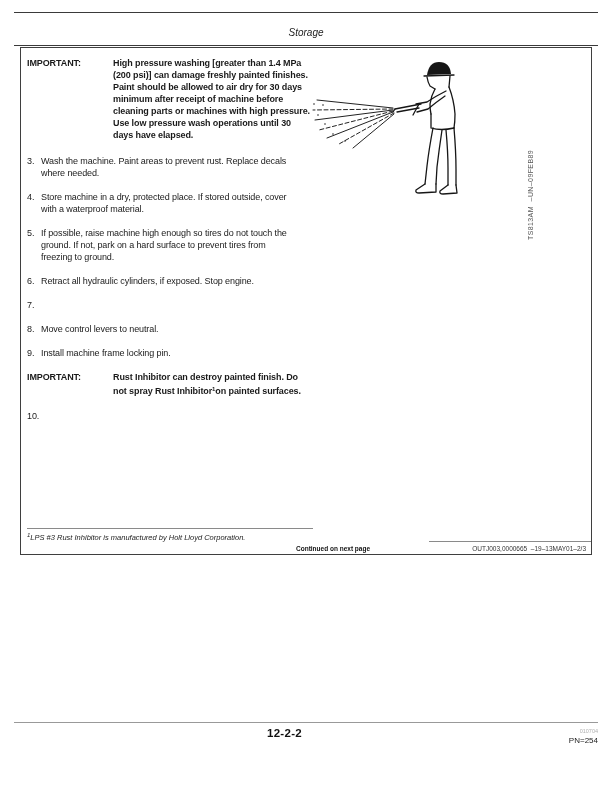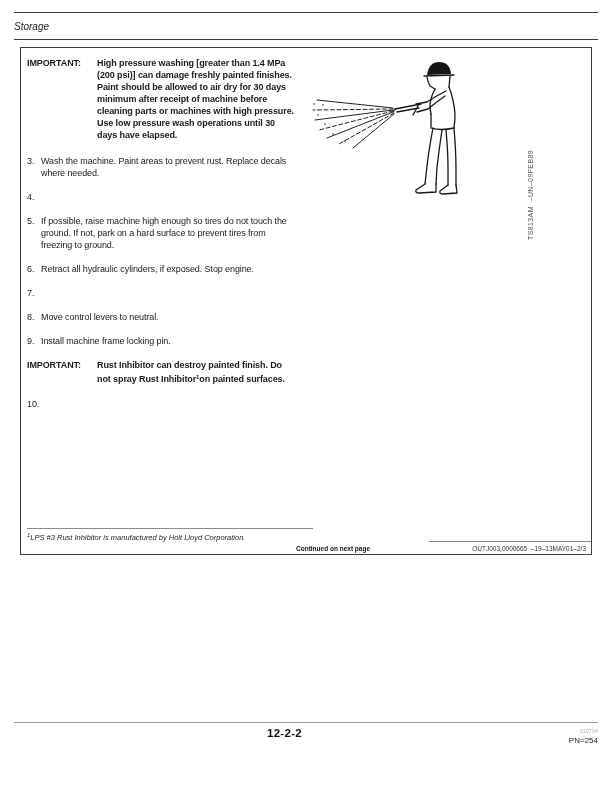--- a/index.html
+++ b/index.html
@@ -5,27 +5,27 @@
   html,body{margin:0;padding:0;background:#ffffff;}
   body{
     width:612px;height:792px;position:relative;
     font-family:"Liberation Sans",sans-serif;color:#1a1a1a;
   }
   .page{position:absolute;left:0;top:0;width:612px;height:792px;background:#fff;overflow:hidden;}
 
   
   .header{position:absolute;left:14px;top:12px;width:584px;
     border-top:1.4px solid #3a3a3a;border-bottom:1.4px solid #3a3a3a;}
-  .header-title{text-align:left;font-style:italic;font-size:10px;color:#222;padding:8px 0 7px 0;}
+  .header-title{text-align:center;font-style:italic;font-size:10px;color:#222;padding:8px 0 7px 0;margin-top:6px;}
 
   
   .main-box{position:absolute;left:20px;top:47px;width:570px;height:506px;border:1px solid #3f3f3f;}
 
   .text-col{position:absolute;left:6px;top:9px;width:284px;font-size:9px;line-height:12px;letter-spacing:-0.1px;}
-  .imp{display:flex;font-weight:bold;margin-bottom:14px;}
+  .imp{display:flex;font-weight:bold;margin-bottom:14px;justify-content:space-between;}
   .imp-label{flex:0 0 70px;}
   .imp-body{width:198px;}
   .step{display:flex;margin-bottom:12px;}
   .step-num{flex:0 0 14px;}
   .step-num.wide{flex:0 0 20px;}
   .step-text{width:250px;}
   .sup{font-size:6px;vertical-align:3px;}
 
   
   .figure{position:absolute;left:288px;top:6px;width:215px;height:162px;}
@@ -68,20 +68,21 @@
         <div class="imp-label">IMPORTANT:</div>
         <div class="imp-body">High pressure washing [greater than 1.4 MPa (200 psi)] can damage freshly painted finishes. Paint should be allowed to air dry for 30 days minimum after receipt of machine before cleaning parts or machines with high pressure. Use low pressure wash operations until 30 days have elapsed.</div>
       </div>
 
       <div class="step">
         <span class="step-num">3.</span>
         <span class="step-text">Wash the machine. Paint areas to prevent rust. Replace decals where needed.</span>
       </div>
       <div class="step">
         <span class="step-num">4.</span>
+        <span class="step-text">Store machine in a dry, protected place. If stored outside, cover with a waterproof material.</span>
       </div>
       <div class="step">
         <span class="step-num">5.</span>
         <span class="step-text">If possible, raise machine high enough so tires do not touch the ground. If not, park on a hard surface to prevent tires from freezing to ground.</span>
       </div>
       <div class="step">
         <span class="step-num">6.</span>
         <span class="step-text">Retract all hydraulic cylinders, if exposed. Stop engine.</span>
       </div>
       <div class="step">

